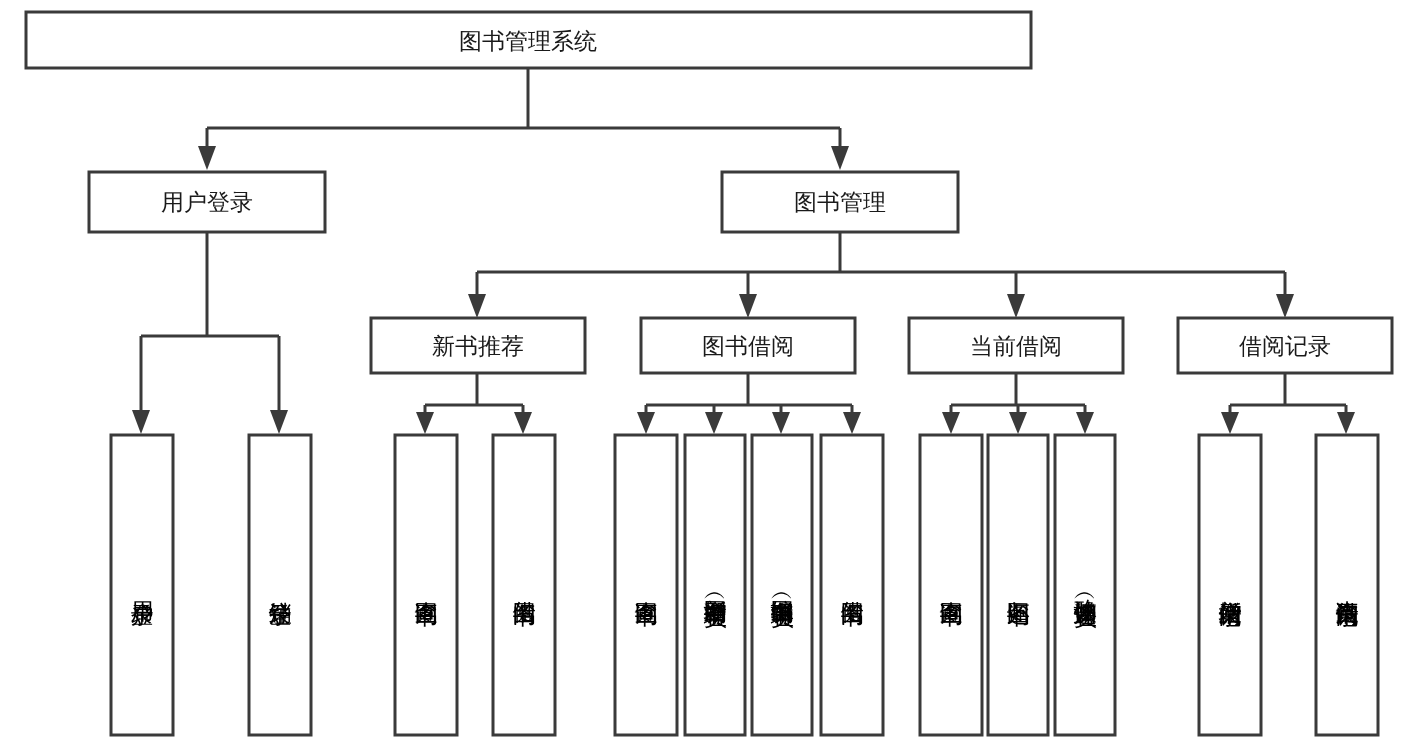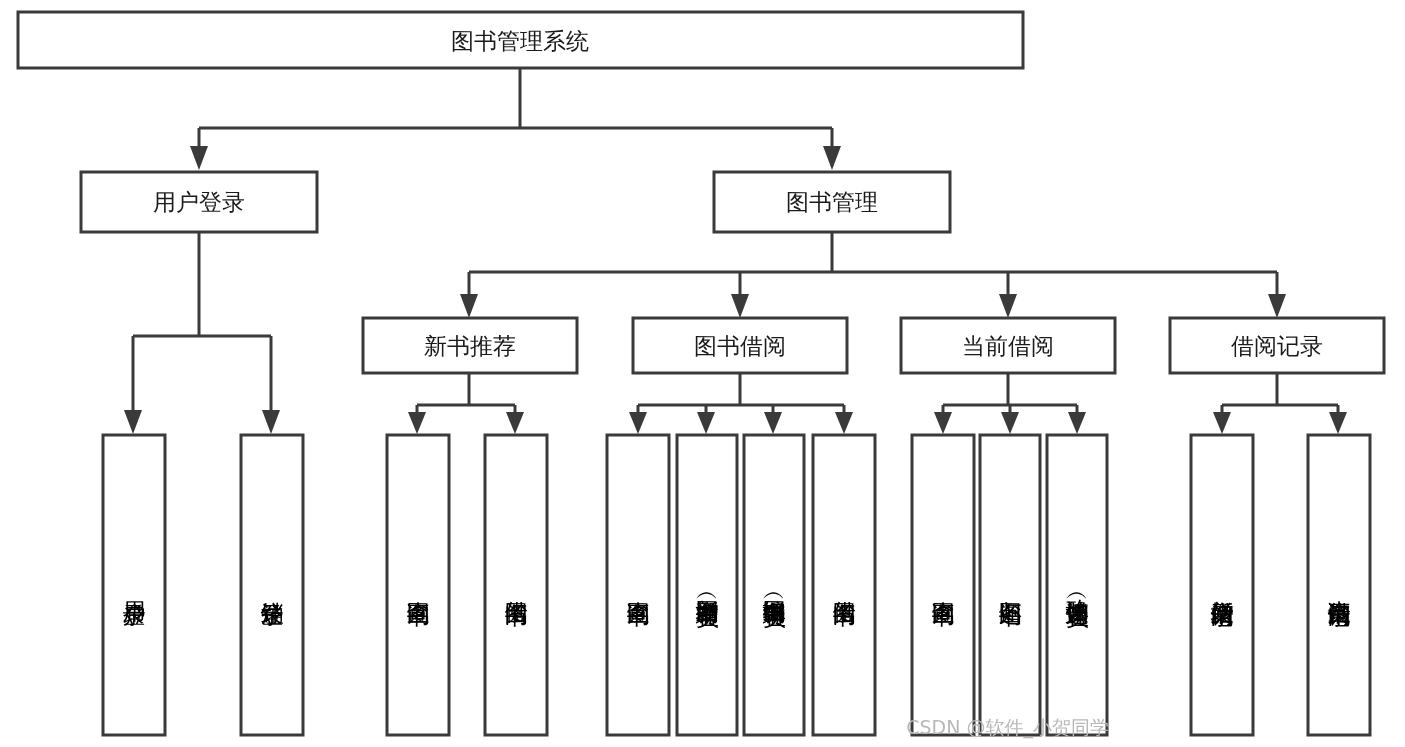--- a/index.html
+++ b/index.html
@@ -9,21 +9,21 @@
   }
   body {
     width: 1405px;
     height: 747px;
     font-family: "DejaVu Sans", "Liberation Sans", sans-serif;
     overflow: hidden;
     position: relative;
   }
   #diagram-root {
     position: absolute;
-    left: 0;
+    left: 8px;
     top: 0;
     width: 1117px;
     height: 747px;
   }
   svg { display: block; }
   .node-rect {
     fill: #ffffff;
     stroke: #3a3a3a;
     stroke-width: 3;
   }
@@ -288,14 +288,13 @@
       <rect class="node-rect" x="1308" y="435" width="62" height="300"></rect>
       <foreignObject class="leaf-fo" x="1308" y="435" width="62" height="300">
         <div xmlns="http://www.w3.org/1999/xhtml" class="leaf-inner">
           <div class="leaf-label">查询借阅记录</div>
         </div>
       </foreignObject>
     </g>
 
   </svg>
 
-  <div class="watermark">CSDN @软件_小贺同学</div>
 </div>
 
 </body></html>

